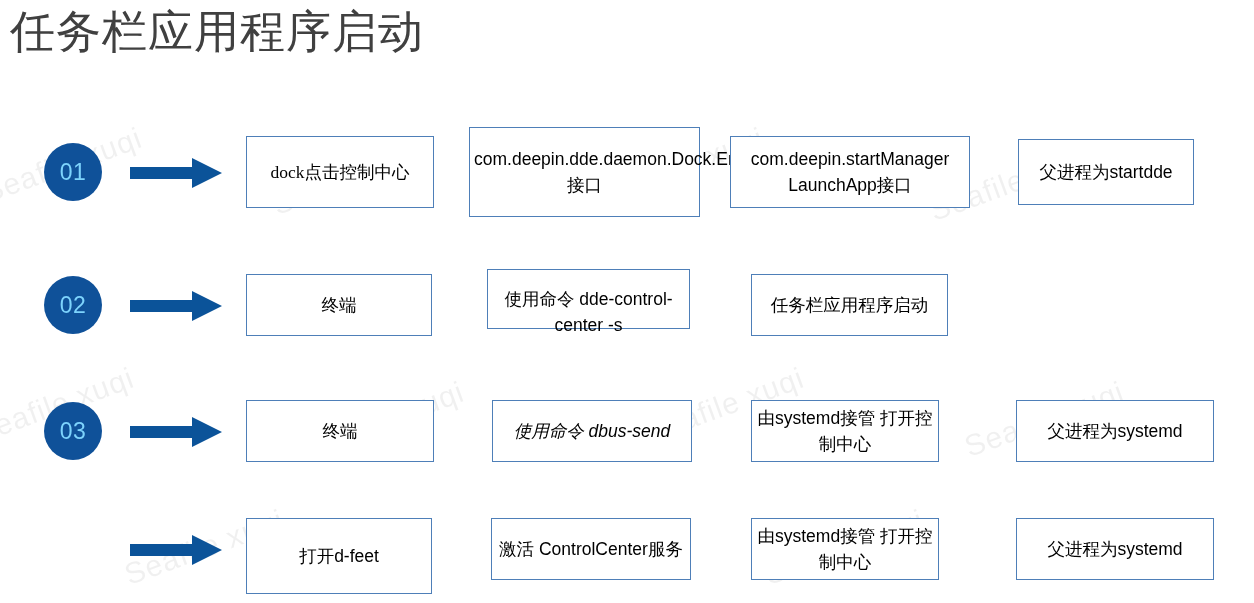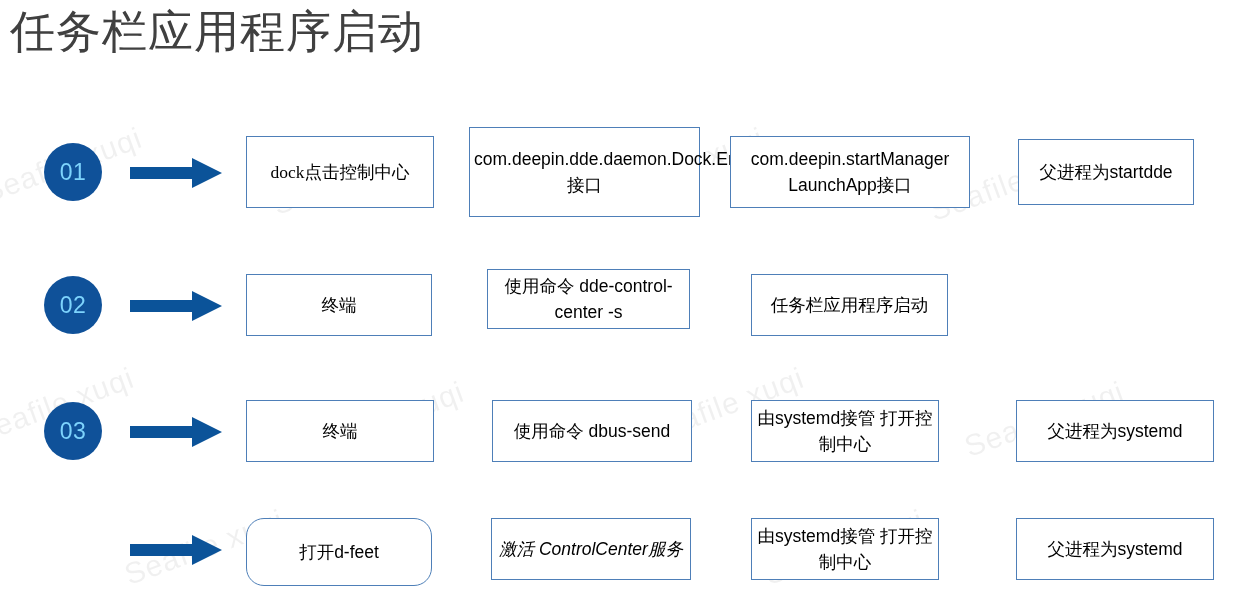--- a/index.html
+++ b/index.html
@@ -97,21 +97,21 @@
     box-sizing: border-box;
     display: flex;
     align-items: center;
     justify-content: center;
     text-align: center;
     font-size: 17.5px;
     line-height: 26px;
     padding: 0 4px;
   }
   .box .txt { display: block; width: 100%; }
-  .box.overflow { align-items: flex-start; padding-top: 3px; overflow: visible; }
+  .box.overflow { align-items: flex-start; padding-top: 16px; overflow: visible; }
 </style>
 </head>
 <body>
 
 <div class="wm-layer">
   <div class="wm" style="left:-22px;  top:178px;">Seafile xuqi</div>
   <div class="wm" style="left:268px;  top:190px;">Seafile xuqi</div>
   <div class="wm" style="left:600px;  top:178px;">Seafile xuqi</div>
   <div class="wm" style="left:925px;  top:196px;">Seafile xuqi</div>
   <div class="wm" style="left:-30px;  top:418px;">Seafile xuqi</div>
@@ -166,41 +166,41 @@
 <div class="row" id="row-2">
   <div class="badge">03</div>
   <div class="arrow">
     <svg width="92" height="30" viewBox="0 0 92 30" xmlns="http://www.w3.org/2000/svg">
       <path d="M0 9 L62 9 L62 0 L92 15 L62 30 L62 21 L0 21 Z" fill="#0B5399"></path>
     </svg>
   </div>
   <div class="box" style="left:246px; top:28px; width:188px; height:62px;">
     <span class="txt">终端</span>
   </div>
-  <div class="box" style="left:492px; top:28px; width:200px; height:62px;">
+  <div class="box" style="left:492px; top:28px; width:200px; height:62px;font-style:italic;">
     <span class="txt">使用命令 dbus-send</span>
   </div>
   <div class="box" style="left:751px; top:28px; width:188px; height:62px;">
     <span class="txt">由systemd接管 打开控制中心</span>
   </div>
   <div class="box" style="left:1016px; top:28px; width:198px; height:62px;">
     <span class="txt">父进程为systemd</span>
   </div>
 </div>
 
 <div class="row" id="row-3">
   <div class="arrow">
     <svg width="92" height="30" viewBox="0 0 92 30" xmlns="http://www.w3.org/2000/svg">
       <path d="M0 9 L62 9 L62 0 L92 15 L62 30 L62 21 L0 21 Z" fill="#0B5399"></path>
     </svg>
   </div>
-  <div class="box" style="left:246px; top:28px; width:186px; height:68px;border-radius:18px;">
+  <div class="box" style="left:246px; top:28px; width:186px; height:76px;">
     <span class="txt">打开d-feet</span>
   </div>
-  <div class="box" style="left:491px; top:28px; width:200px; height:62px;font-style:italic;">
+  <div class="box" style="left:491px; top:28px; width:200px; height:62px;">
     <span class="txt">激活 ControlCenter服务</span>
   </div>
   <div class="box" style="left:751px; top:28px; width:188px; height:62px;">
     <span class="txt">由systemd接管 打开控制中心</span>
   </div>
   <div class="box" style="left:1016px; top:28px; width:198px; height:62px;">
     <span class="txt">父进程为systemd</span>
   </div>
 </div>
 

